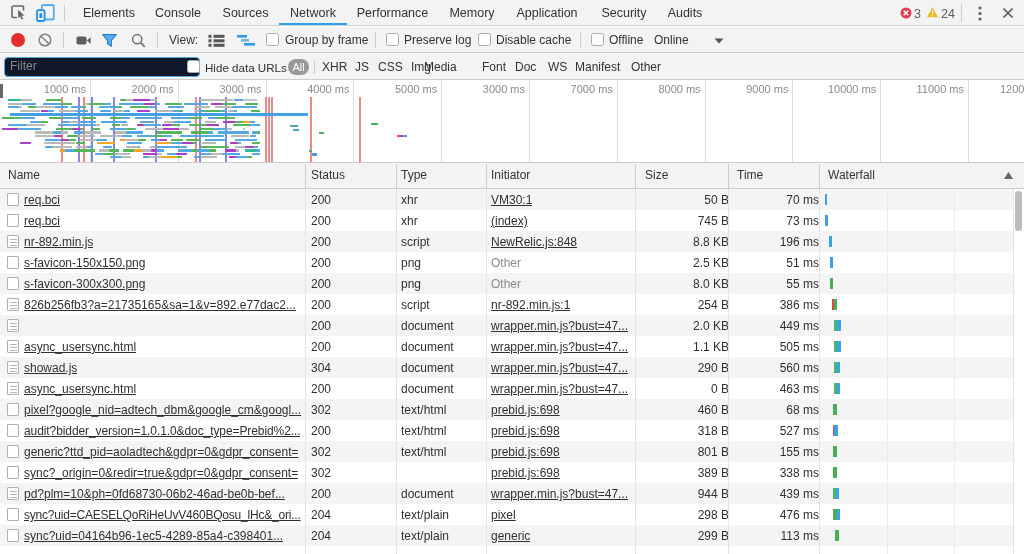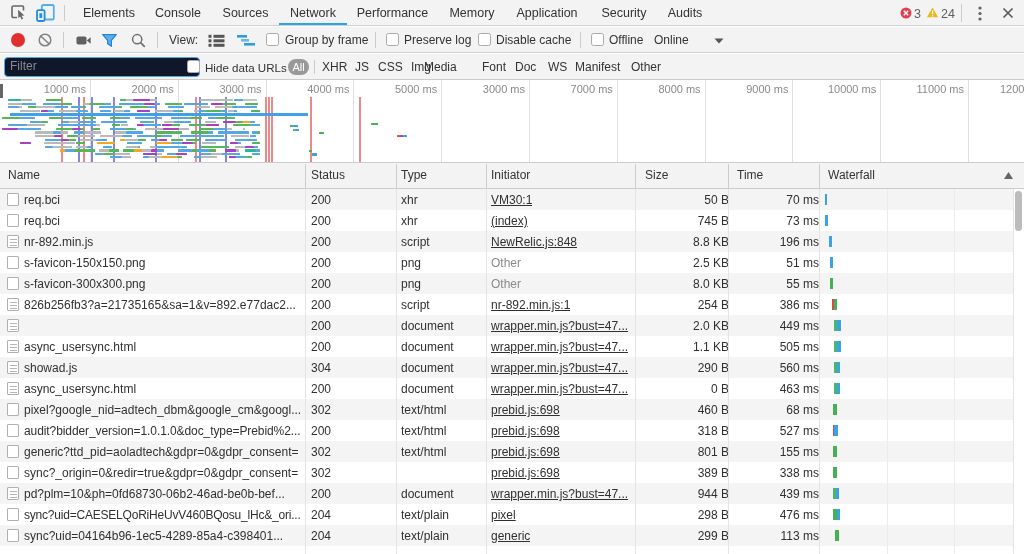--- a/index.html
+++ b/index.html
@@ -38,21 +38,21 @@
 
 #thead { position:absolute; left:0; top:162px; width:1024px; height:27px;
   background:#f3f3f3; border-top:1px solid #ccc; border-bottom:1px solid #ccc; }
 #thead .hl { position:absolute; top:5px; font-size:12px; color:#333; }
 #thead .hsep { position:absolute; top:1px; height:24px; width:1px; background:#ccc; }
 
 #grid { position:absolute; left:0; top:189px; width:1024px; height:365px; background:#fff; }
 .row { position:absolute; left:0; width:1013px; height:21px; font-size:12px; color:#303030; }
 .row.odd { background:#f4f4f4; }
 .row .c { position:absolute; top:4px; white-space:nowrap; overflow:hidden; }
-.row .name { left:24px; max-width:278px; }
+.row .name { left:24px; max-width:278px;text-decoration:underline; }
 .row .st { left:311px; }
 .row .ty { left:401px; }
 .row .ini { left:491px; max-width:140px; text-decoration:underline;text-align:center; }
 .row .ini.plain { text-decoration:none; color:#8a8a8a; }
 .row .sz { left:635px; width:94px; text-align:right; }
 .row .tm { left:728px; width:91px; text-align:right; }
 .icon { position:absolute; left:7px; top:3.5px; width:12px; height:13px;
   background:#fff; border:1px solid #b0b0b0; border-radius:1px; }
 .icon.doc::before { content:""; position:absolute; left:2px; top:3px; width:7px; height:1px;
   background:#b5b5b5; box-shadow:0 3px 0 #b5b5b5, 0 6px 0 #b5b5b5; }

